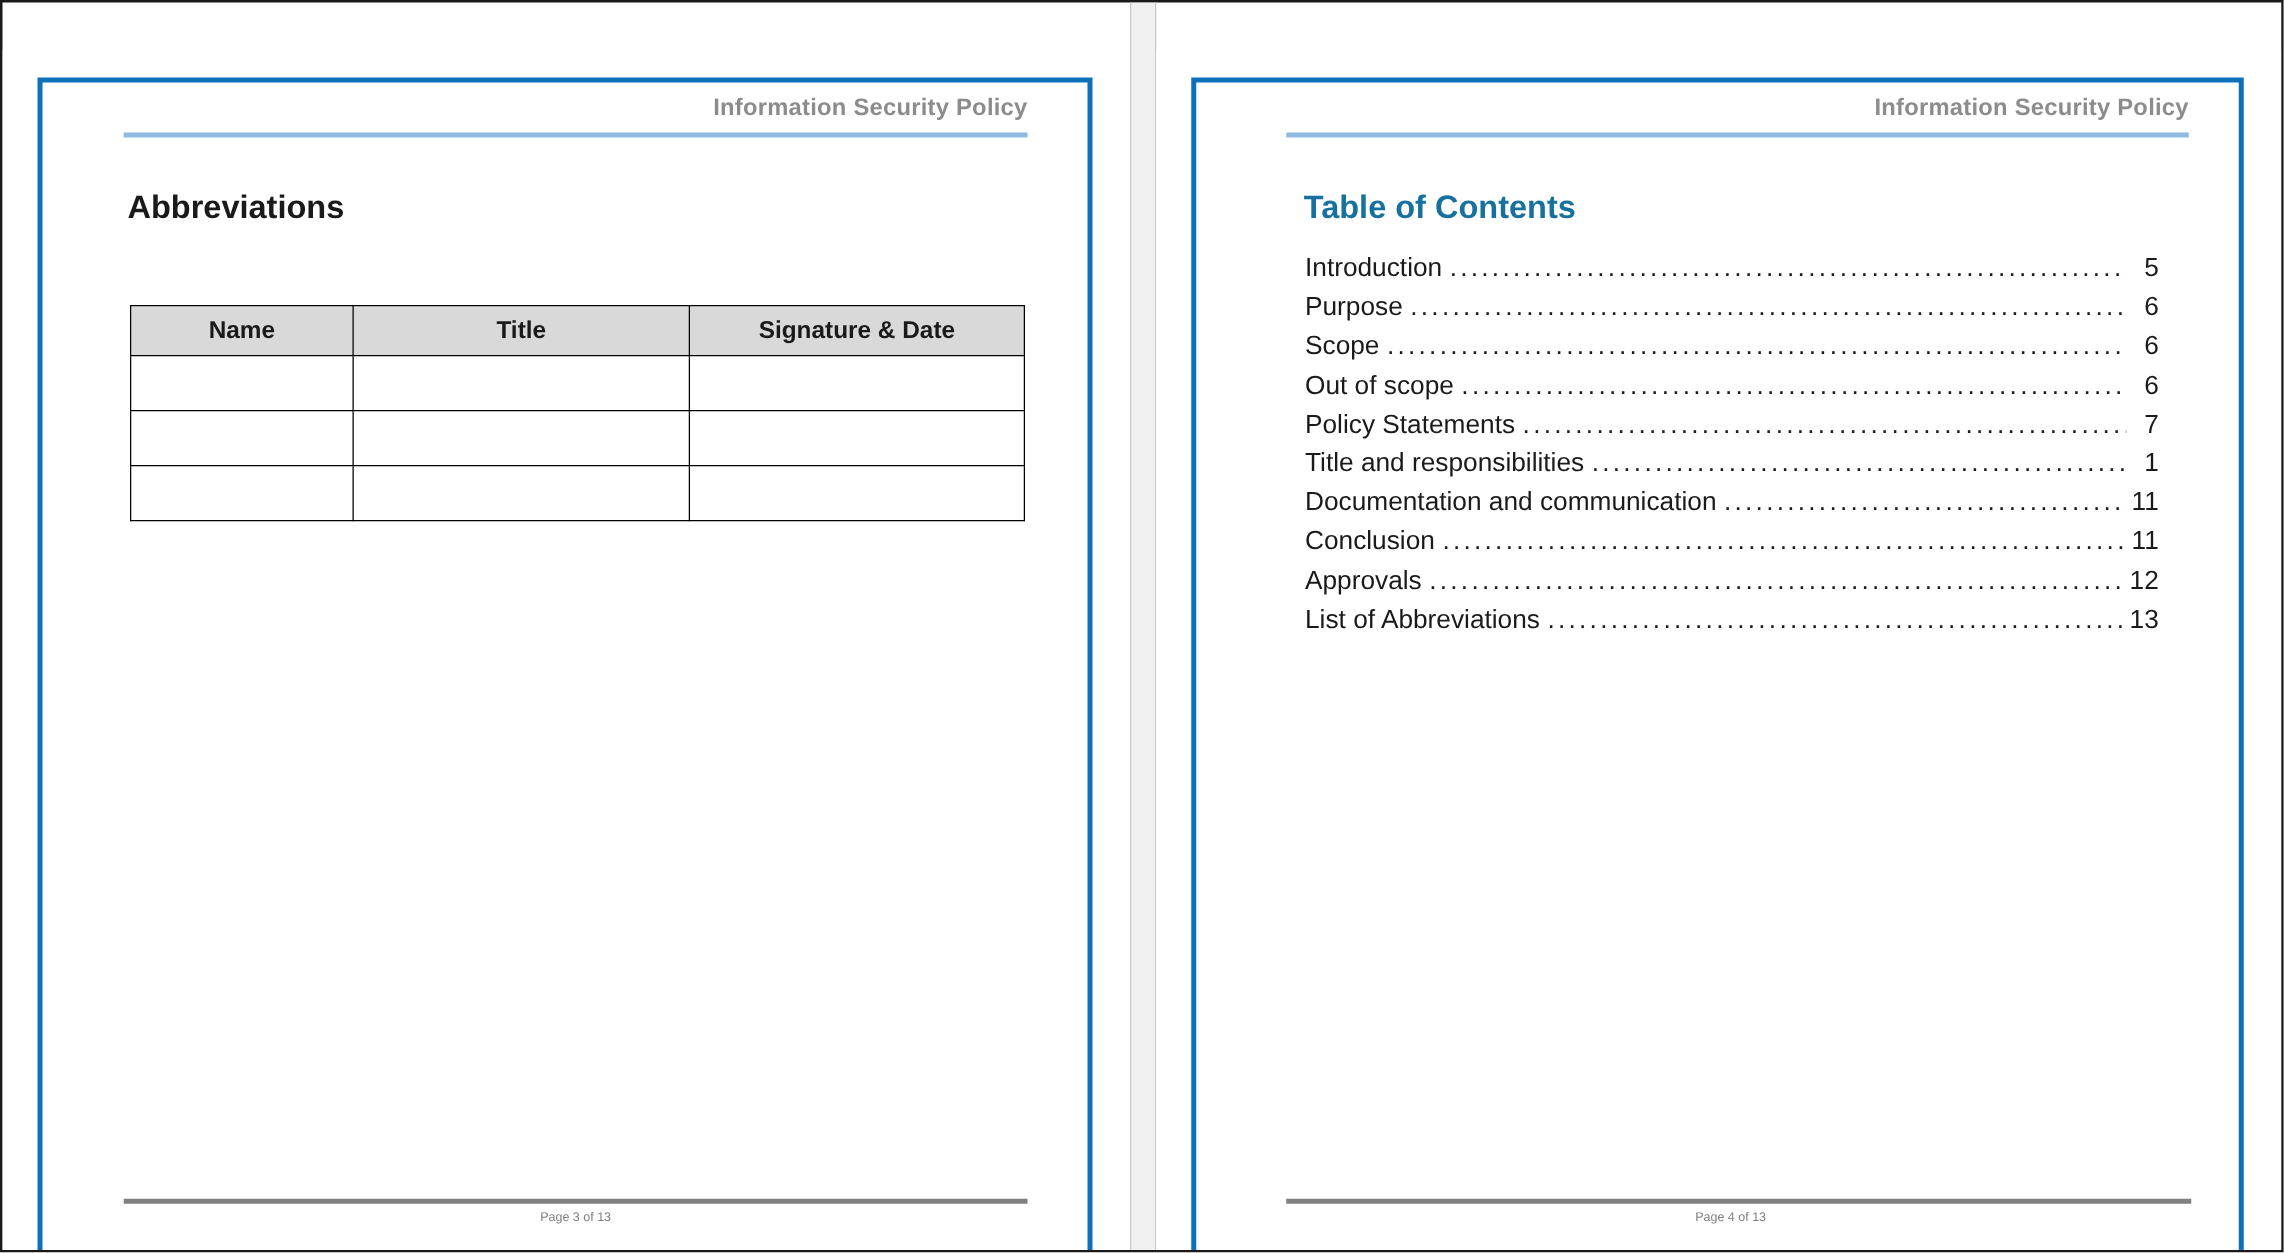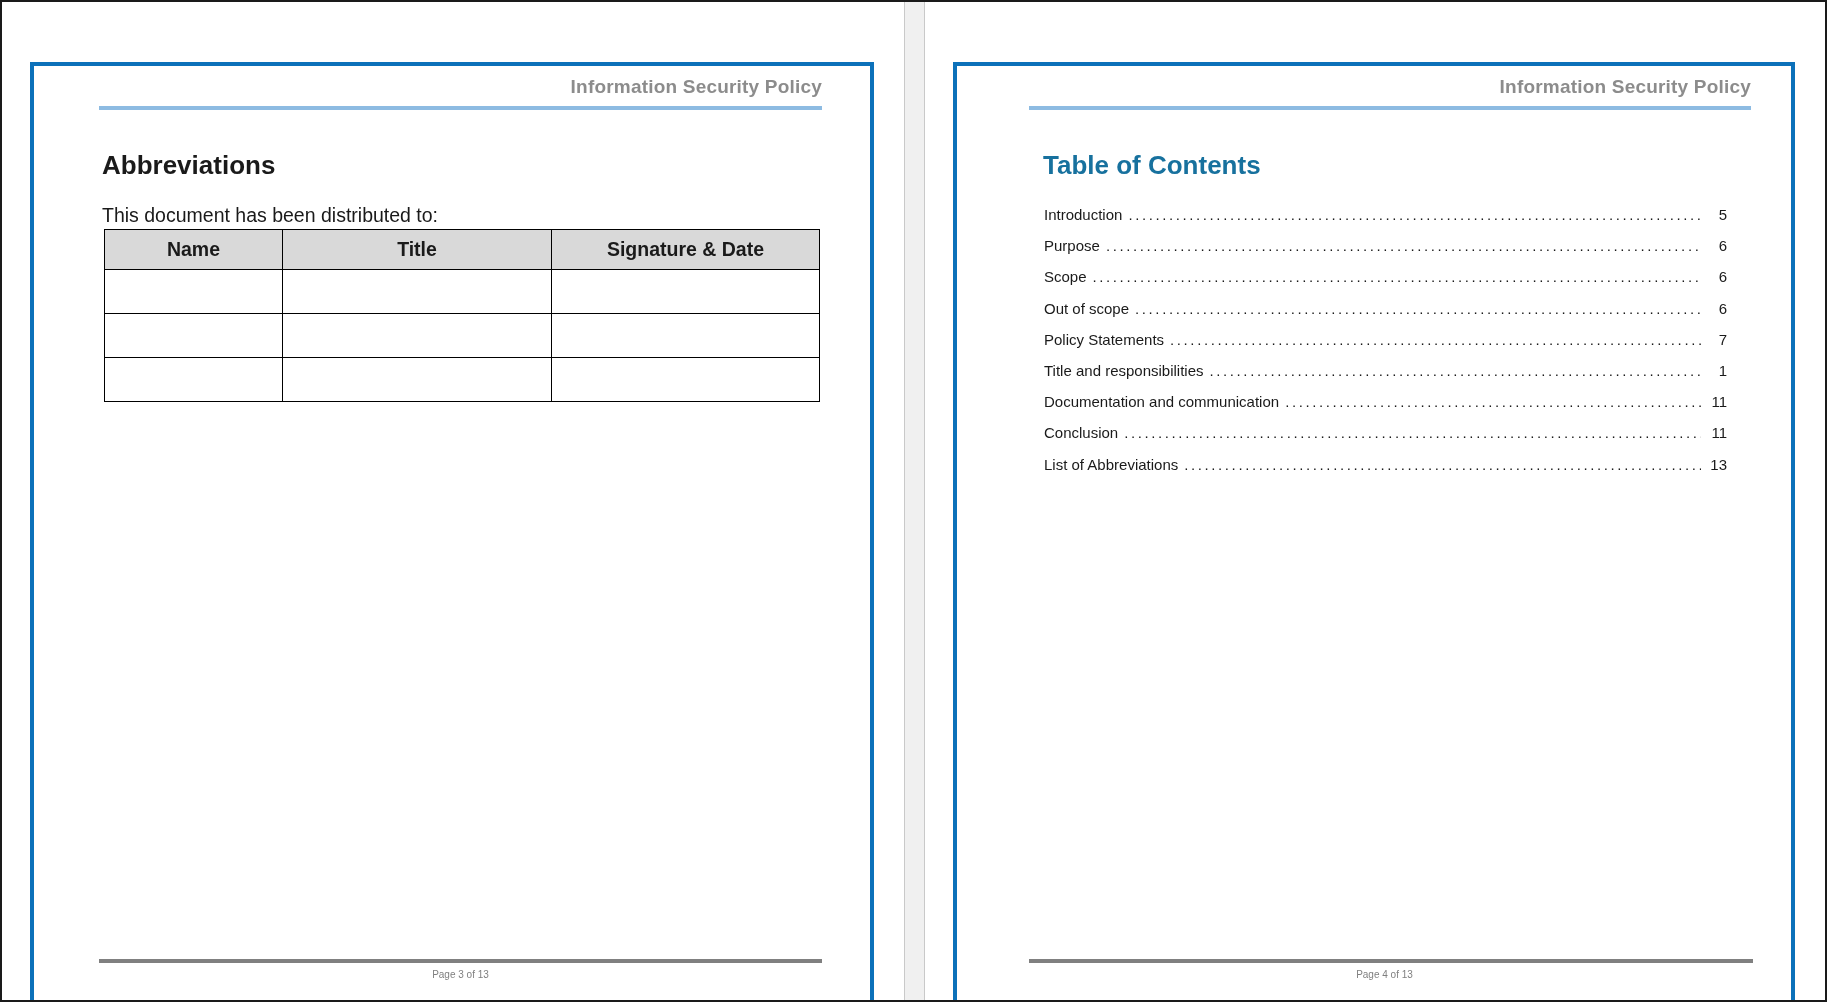--- a/index.html
+++ b/index.html
@@ -62,21 +62,21 @@
   }
   .sheet.left  .h1 { left:100px; }
   .sheet.right .h1 { left:118px; color:#17719e; }
   
   .intro {
     position:absolute; top:164px; left:100px;
     font-size:19.5px;
   }
   
   .dist-table {
-    position:absolute; top:189px; left:102px;
+    position:absolute; top:204px; left:102px;
     border-collapse:collapse;
     table-layout:fixed;
     width:715px;
   }
   .dist-table th, .dist-table td {
     border:1px solid #000000;
   }
   .dist-table th {
     background:#d9d9d9;
     height:40px;
@@ -84,21 +84,21 @@
     text-align:center; vertical-align:middle;
   }
   .dist-table td { height:44px; background:#ffffff; }
   .col-name { width:178px; }
   .col-title { width:269px; }
   .col-sig { width:268px; }
   
   .toc {
     position:absolute; top:159px; left:119px;
     width:683px;
-    font-size:15px;
+    font-size:21px;
   }
   .toc-row {
     display:flex;
     align-items:baseline;
     height:31.2px;
     line-height:31.2px;
     cursor:pointer;
   }
   .toc-label { flex:0 0 auto; white-space:nowrap; }
   .toc-dots {
@@ -139,21 +139,20 @@
 <div class="viewport">
 
   <section class="sheet left">
     <div class="page-border"></div>
 
     <div class="header-title">Information Security Policy</div>
     <div class="header-rule"></div>
 
     <div class="h1">Abbreviations</div>
 
-    <p class="intro">This document has been distributed to:</p>
 
     <table class="dist-table">
       <colgroup>
         <col class="col-name">
           <col class="col-title">
           <col class="col-sig">
       </colgroup>
       <thead>
         <tr>
           <th>Name</th>
@@ -229,20 +228,25 @@
         <span class="toc-label">Documentation and communication</span>
         <span class="toc-dots"></span>
         <span class="toc-page">11</span>
       </div>
       <div class="toc-row">
         <span class="toc-label">Conclusion</span>
         <span class="toc-dots"></span>
         <span class="toc-page">11</span>
       </div>
       <div class="toc-row">
+        <span class="toc-label">Approvals</span>
+        <span class="toc-dots"></span>
+        <span class="toc-page">12</span>
+      </div>
+      <div class="toc-row">
         <span class="toc-label">List of Abbreviations</span>
         <span class="toc-dots"></span>
         <span class="toc-page">13</span>
       </div>
     </nav>
 
     <div class="footer-rule"></div>
     <div class="footer-text">Page 4 of 13</div>
   </section>
 

